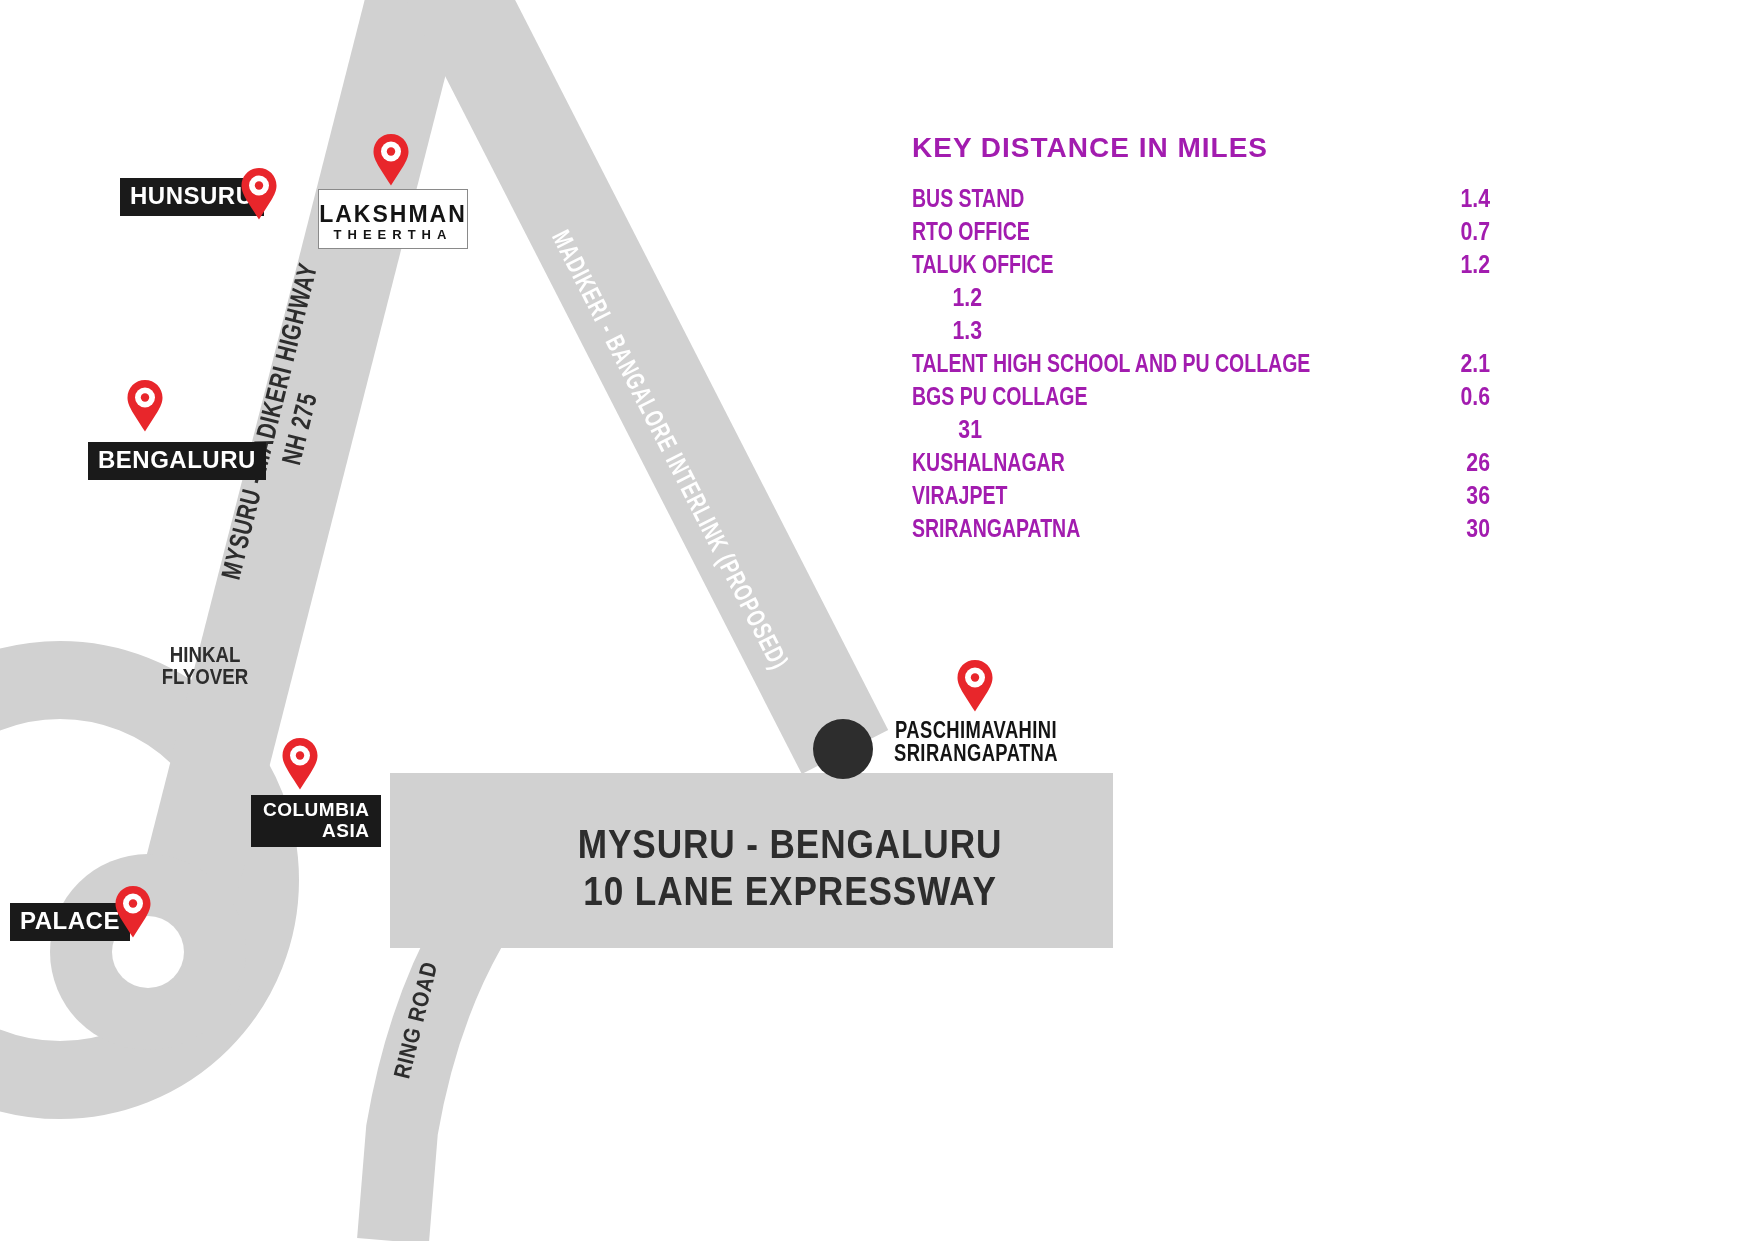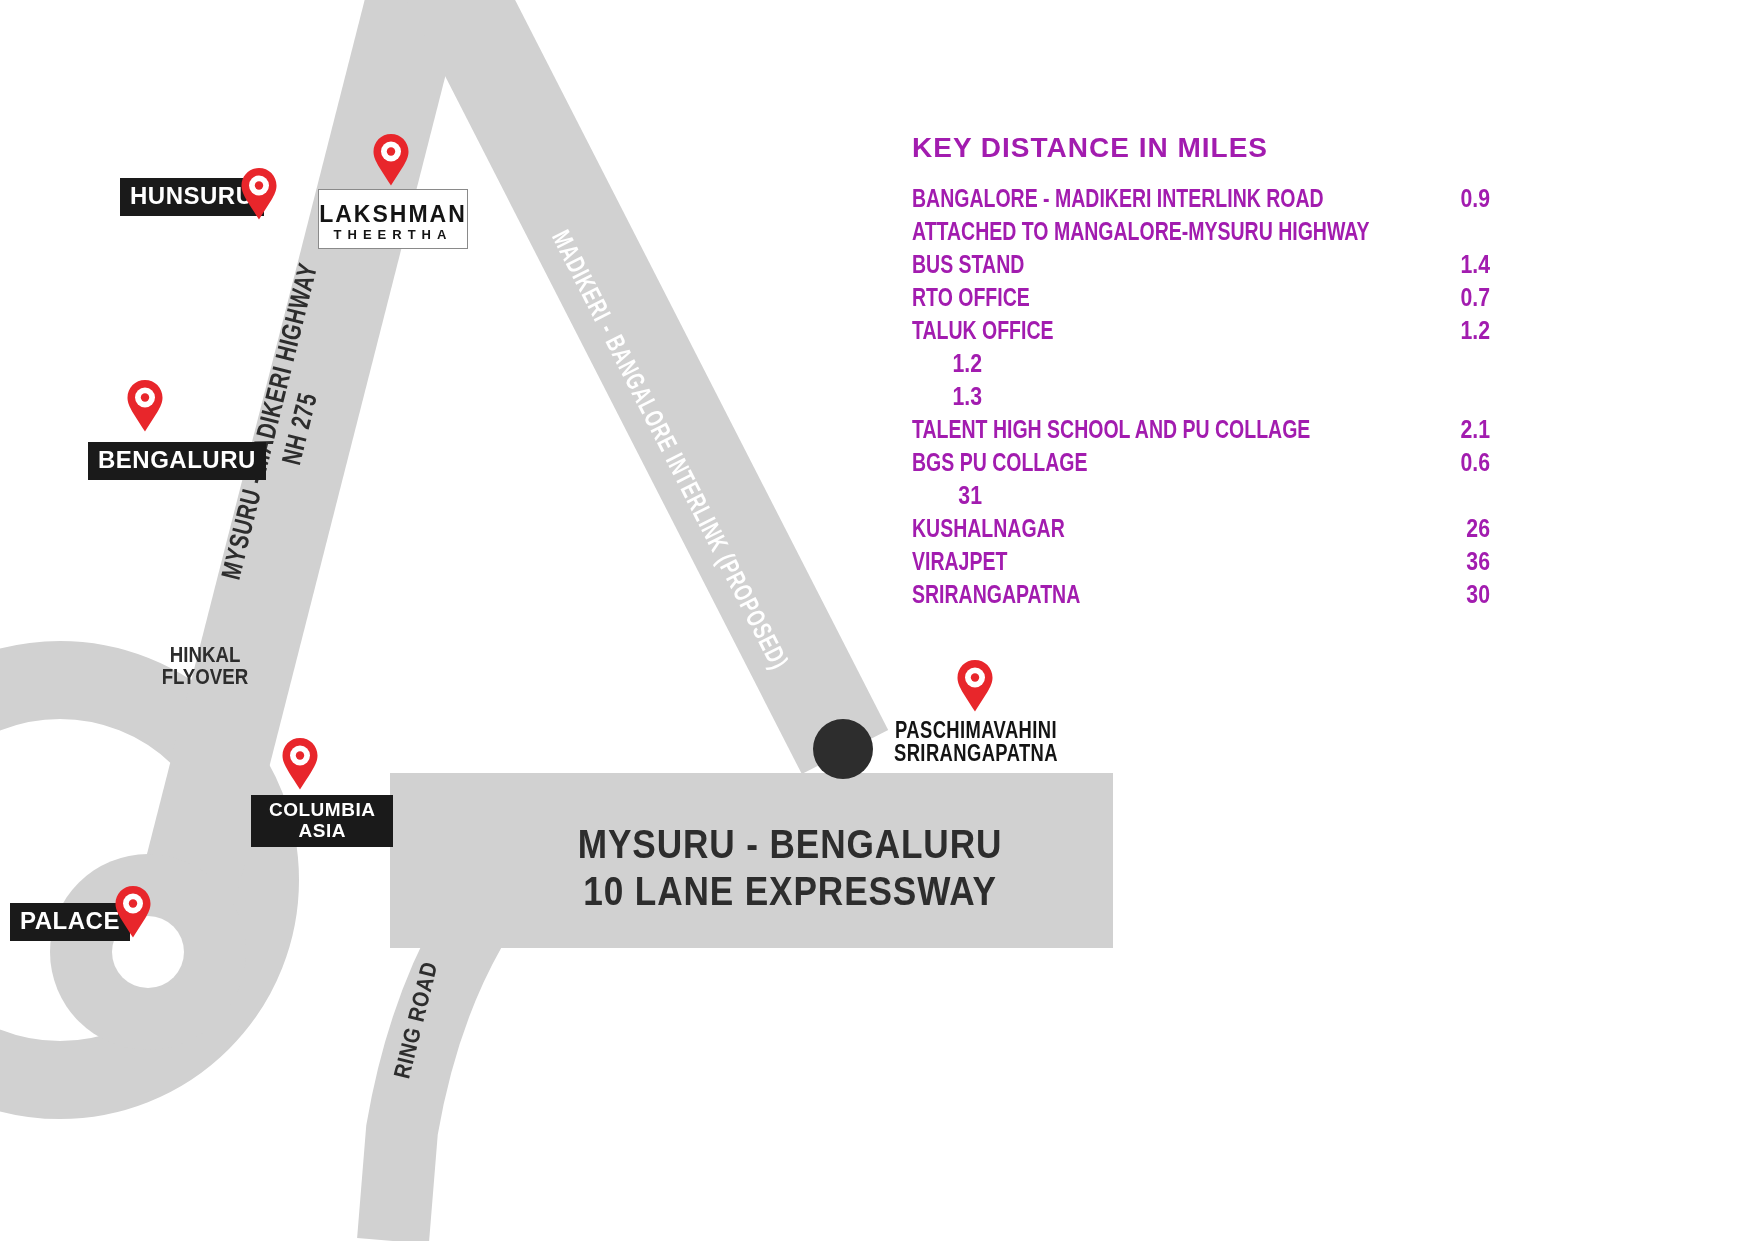--- a/index.html
+++ b/index.html
@@ -33,21 +33,21 @@
     letter-spacing:1px; white-space:nowrap;
     transform:translate(-50%,-50%) scaleX(0.88);
   }
 
   
   .tag {
     position:absolute; background:#1a1a1a; color:#ffffff;
     font-weight:bold; font-size:24px; line-height:28px;
     padding:4px 10px 6px; letter-spacing:0.5px; white-space:nowrap;
   }
-  .tag.two-line { font-size:19px; line-height:21px; text-align:center; padding:4px 18px 6px; }
+  .tag.two-line { font-size:19px; line-height:21px; text-align:right; padding:4px 12px 6px; }
 
   .white-box {
     position:absolute; left:318px; top:189px; width:148px;
     background:#ffffff; border:1px solid #8a8a8a;
     text-align:center; padding:12px 0 6px; color:#141414;
   }
   .white-box .l1 { font-size:23px; font-weight:bold; letter-spacing:2px; line-height:25px; }
   .white-box .l2 { font-size:13px; font-weight:bold; letter-spacing:6px; line-height:15px; }
 
   .plain-place {
@@ -177,27 +177,20 @@
       <circle cx="20" cy="19.5" r="10" fill="#ffffff"></circle>
       <circle cx="20" cy="19.5" r="4.2" fill="#e8262b"></circle>
     </svg>
   </div>
 
   <div class="legend">
     <div class="legend-title">KEY DISTANCE IN MILES</div>
 
     <div class="lrow">
       <div class="llabel">
-        <span>BANGALORE - MADIKERI INTERLINK ROAD</span>
-        <span>ATTACHED TO MANGALORE-MYSURU HIGHWAY</span>
-      </div>
-      <div class="lvalue">0.9</div>
-    </div>
-    <div class="lrow">
-      <div class="llabel">
           <span>BUS STAND</span>
         </div>
       <div class="lvalue">1.4</div>
     </div>
     <div class="lrow">
       <div class="llabel">
           <span>RTO OFFICE</span>
         </div>
       <div class="lvalue">0.7</div>
     </div>

